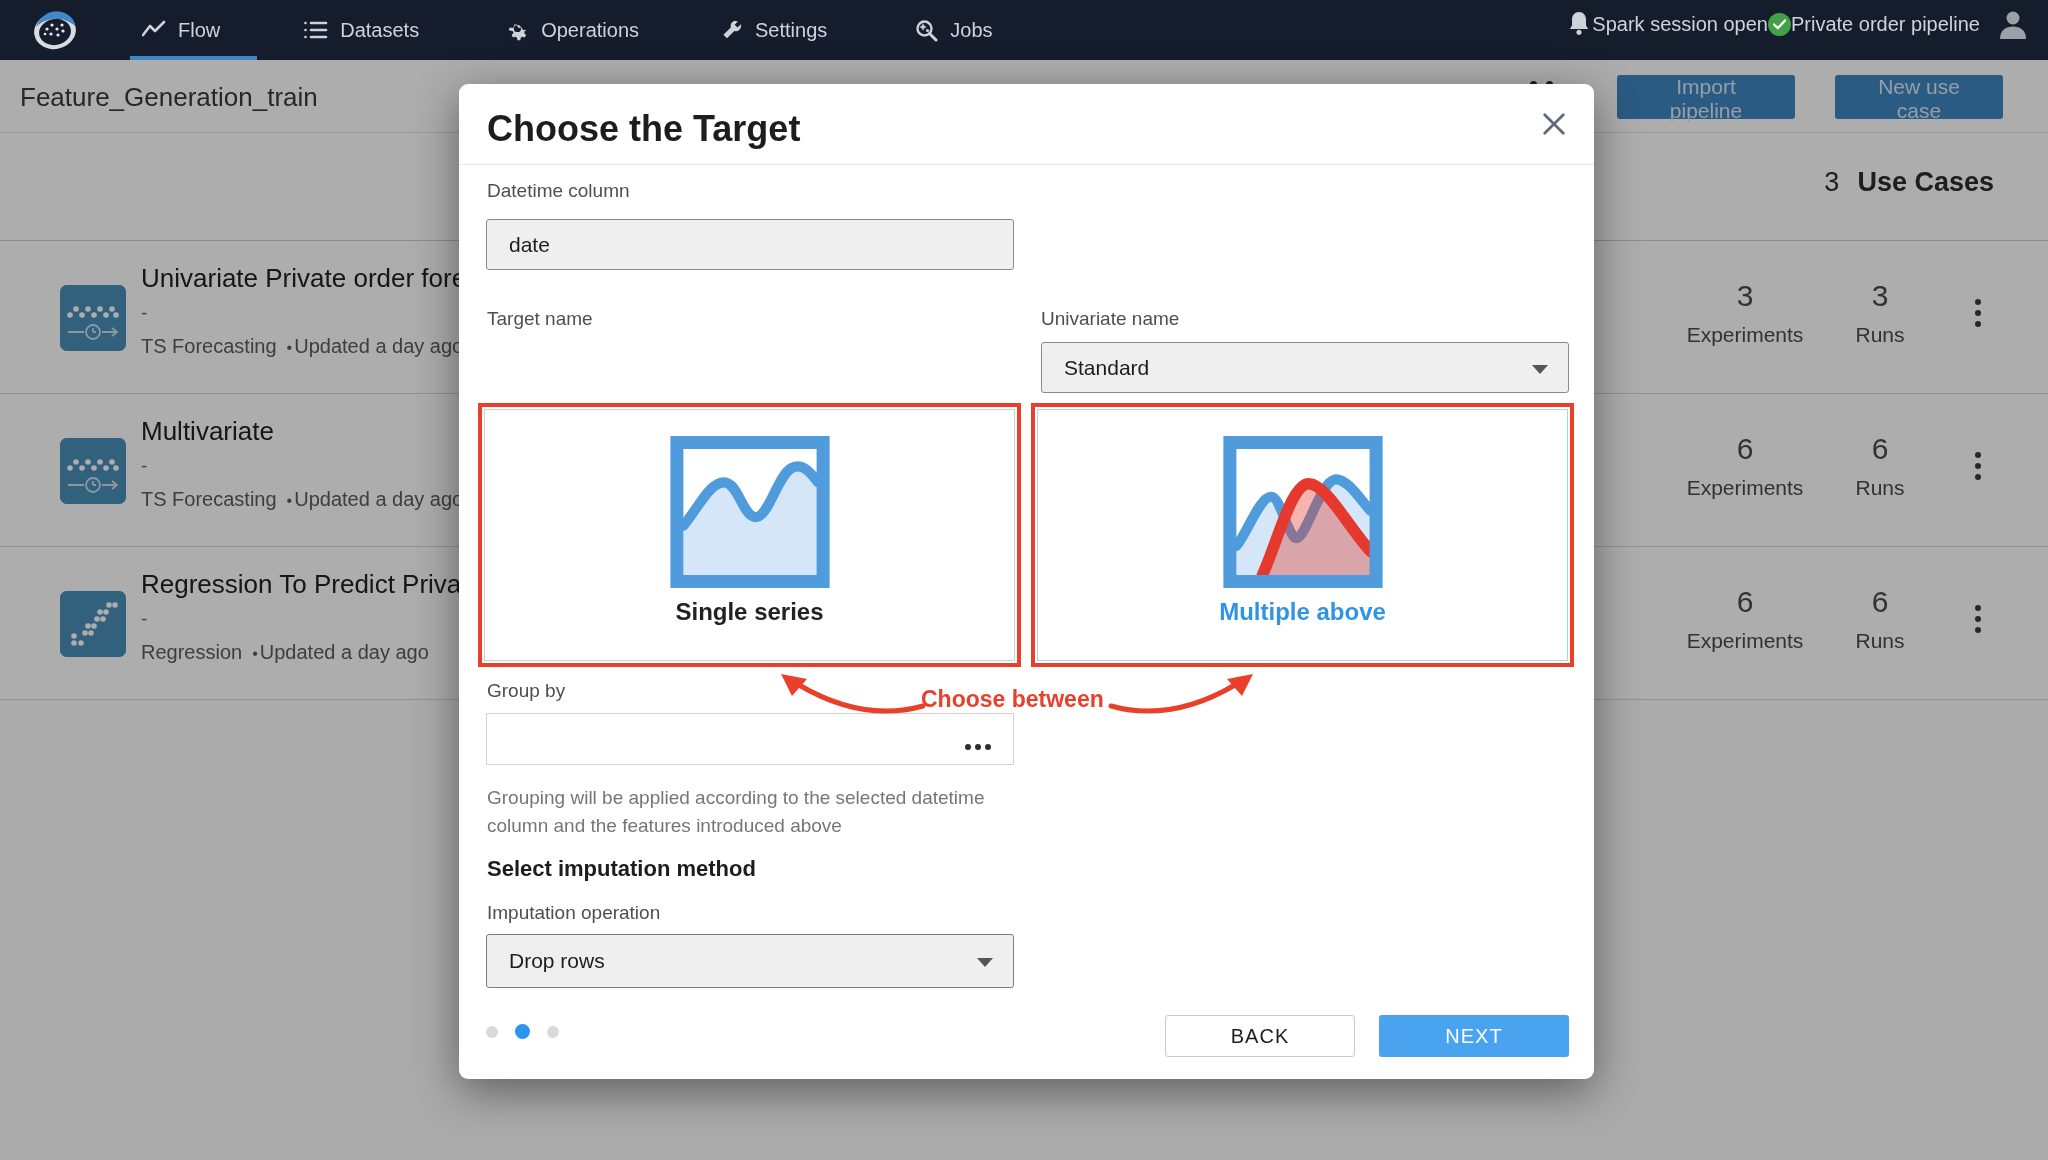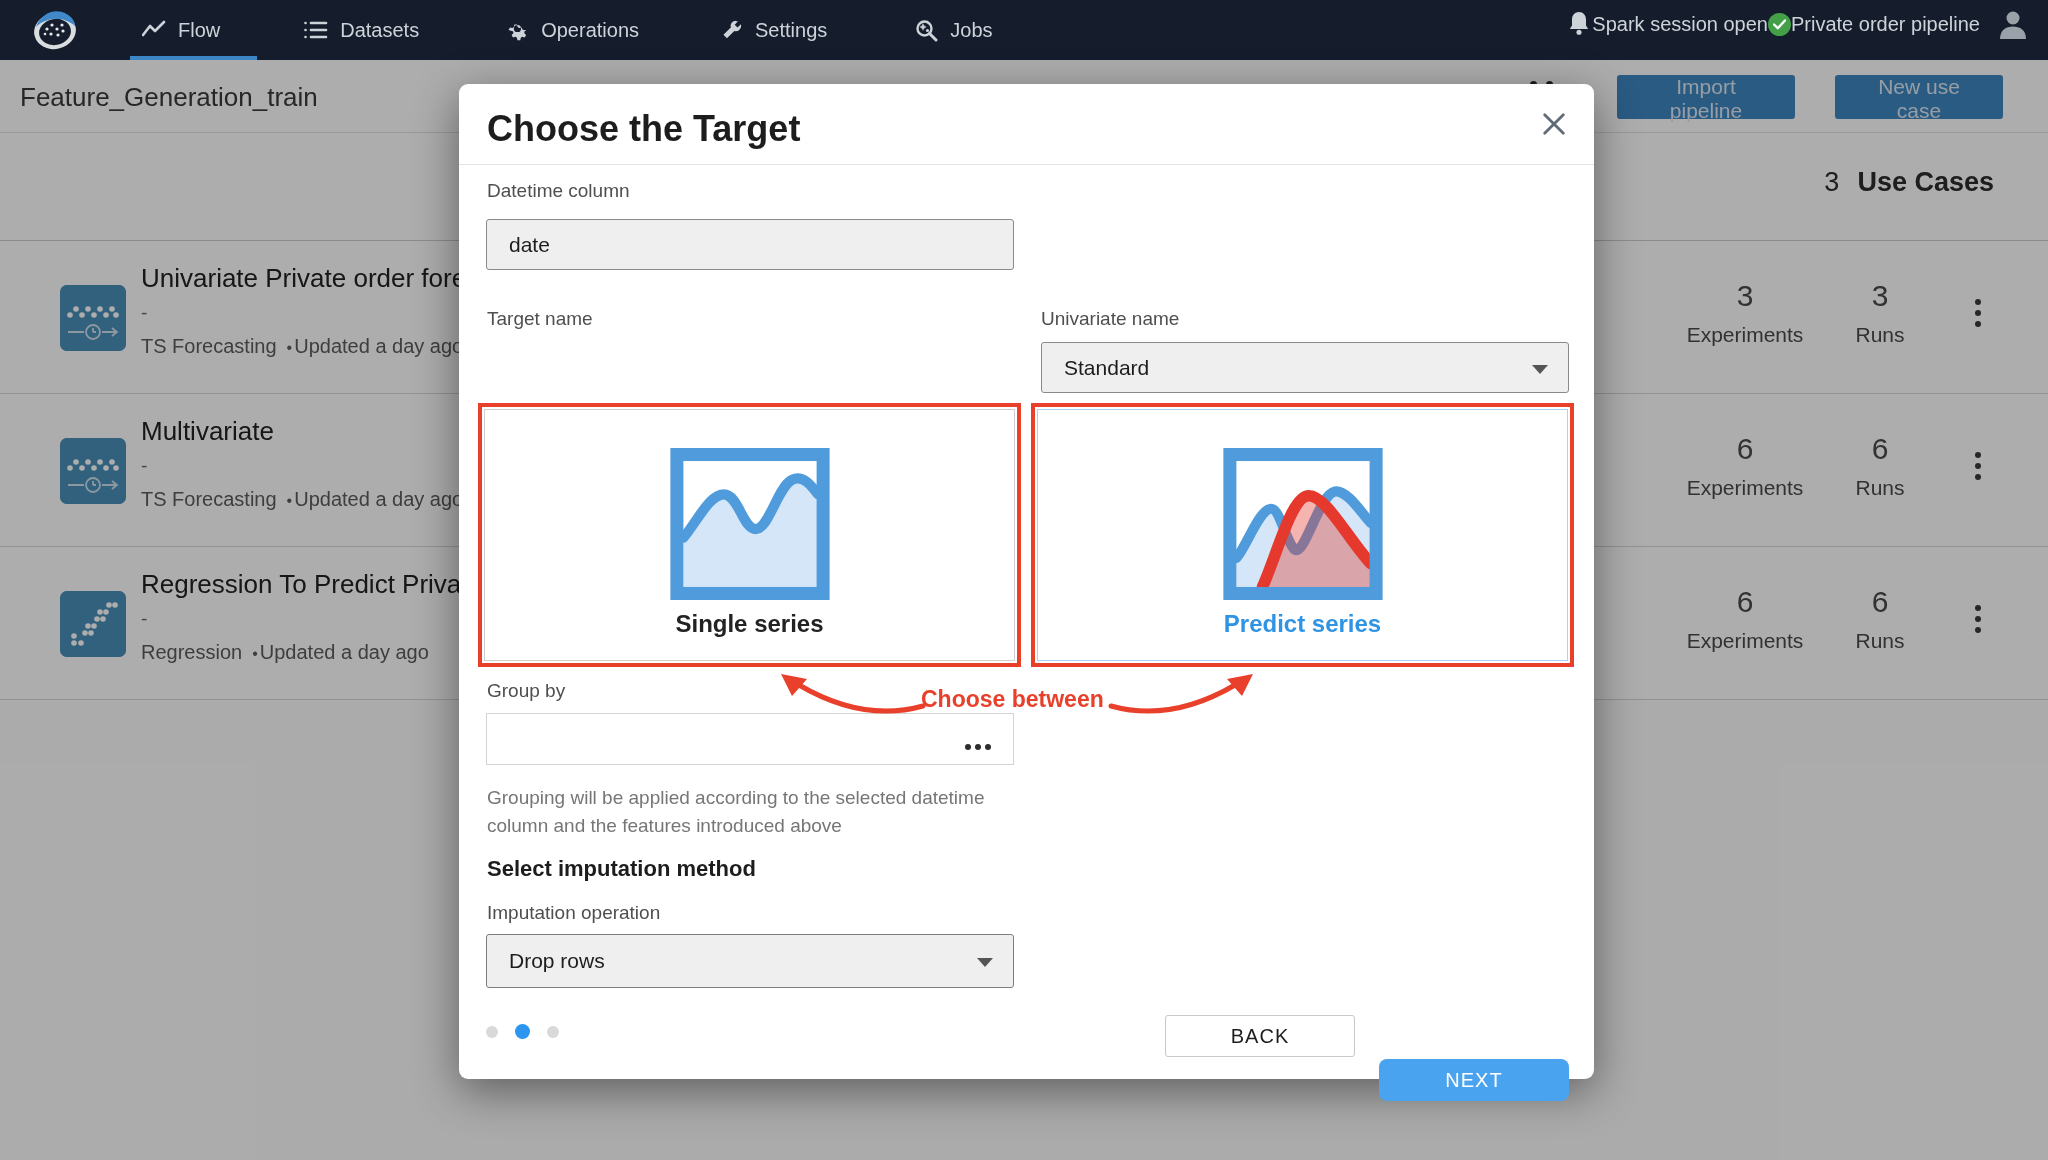--- a/index.html
+++ b/index.html
@@ -69,21 +69,21 @@
   #lbl-datetime{left:28px;top:96px;}
   #inp-datetime{left:27px;top:135px;width:528px;}
   #lbl-target{left:28px;top:224px;}
   #inp-target{left:27px;top:258px;width:528px;}
   #lbl-transformer{left:582px;top:224px;}
   #sel-transformer{left:582px;top:258px;width:528px;}
 
   .red-frame{position:absolute;top:319px;width:535px;height:256px;border:4px solid #e8402a;}
   #frame-single{left:19px;}
   #frame-multi{left:572px;}
-  .series-card{position:absolute;left:2px;top:2px;right:2px;bottom:2px;background:#fff;display:flex;flex-direction:column;align-items:center;padding-top:38px;cursor:pointer;}
+  .series-card{position:absolute;left:2px;top:2px;right:2px;bottom:2px;background:#fff;display:flex;flex-direction:column;align-items:center;padding-top:26px;cursor:pointer;}
   #card-single{border:1px solid #cfcfcf;}
   #card-multi{border:1px solid #a8d4f0;}
   .series-label{margin-top:10px;font-size:24px;font-weight:700;color:#222;}
   #card-multi .series-label{color:#2f94e4;font-weight:700;}
 
   .annot-arrow{position:absolute;z-index:5;}
   #arrow-left{left:318px;top:588px;}
   #arrow-right{left:648px;top:588px;}
   #annot-text{position:absolute;left:462px;top:602px;width:200px;font-size:23px;font-weight:700;color:#e8402a;white-space:nowrap;}
 
@@ -94,21 +94,21 @@
   #group-help{position:absolute;left:28px;top:700px;width:505px;font-size:19px;color:#767676;line-height:28px;}
 
   #imp-heading{position:absolute;left:28px;top:772px;font-size:22px;font-weight:700;color:#1d1d1d;}
   #lbl-imputation{left:28px;top:818px;}
   #sel-imputation{left:27px;top:850px;width:528px;height:54px;border-color:#7d7d7d;}
 
   #pager{position:absolute;left:27px;top:940px;display:flex;align-items:center;gap:17px;}
   .pdot{width:12px;height:12px;border-radius:50%;background:#d9d9d9;}
   .pdot.active{width:15px;height:15px;background:#2b95f0;}
   #btn-back{position:absolute;left:706px;top:931px;width:190px;height:42px;background:#fff;border:1px solid #c9c9c9;border-radius:3px;font-size:20px;color:#1d1d1d;letter-spacing:1px;font-family:"Liberation Sans",sans-serif;cursor:pointer;}
-  #btn-next{position:absolute;left:920px;top:931px;width:190px;height:42px;background:#4aa3ee;border:none;border-radius:8px;font-size:20px;color:#fff;letter-spacing:1px;font-family:"Liberation Sans",sans-serif;cursor:pointer;margin-top:44px;}
+  #btn-next{position:absolute;left:920px;top:931px;width:190px;height:42px;background:#4aa3ee;border:none;border-radius:3px;font-size:20px;color:#fff;letter-spacing:1px;font-family:"Liberation Sans",sans-serif;cursor:pointer;}
 </style>
 </head>
 <body>
 
 <div id="stage">
 
   <div id="navbar">
     <svg id="logo" viewBox="0 0 46 46">
       <ellipse cx="23" cy="24" rx="21" ry="18" fill="#d9dde0" transform="rotate(-12 23 24)"></ellipse>
       <path d="M4 20 C8 8 20 2 30 5 C38 7.5 43 13 43 19 C36 13 26 10 16 13 C10 15 6 17.5 4 20 Z" fill="#3f88c9"></path>
@@ -379,21 +379,21 @@
 
     <div class="red-frame" id="frame-multi">
       <div class="series-card" id="card-multi">
         <svg width="160" height="152" viewBox="0 0 110 105">
           <path d="M9 92 L9 76 C 16 68, 25 42, 33 42 C 39 42, 43 64, 49 70 C 56 76, 66 32, 77 30 C 86 29, 96 46, 102 52 L 102 96 L 9 96 Z" fill="#d4e6f8"></path>
           <path d="M9 76 C 16 68, 25 42, 33 42 C 39 42, 43 64, 49 70 C 56 76, 66 32, 77 30 C 86 29, 96 46, 102 52" fill="none" stroke="#4f9bdc" stroke-width="7" stroke-linecap="round"></path>
           <path d="M27 96 C 37 74, 47 33, 59 33 C 71 33, 87 64, 102 80 L 102 96 Z" fill="rgba(229,57,45,0.38)"></path>
           <path d="M27 96 C 37 74, 47 33, 59 33 C 71 33, 87 64, 102 80" fill="none" stroke="#e5392d" stroke-width="8" stroke-linecap="round"></path>
           <rect x="4.5" y="4.5" width="101" height="96" fill="none" stroke="#4f9bdc" stroke-width="9"></rect>
         </svg>
-        <div class="series-label">Predict series</div>
+        <div class="series-label">Multiple above</div>
       </div>
     </div>
 
     <svg class="annot-arrow" id="arrow-left" width="150" height="45" viewBox="0 0 150 45">
       <path d="M146 34 C 110 44, 68 40, 22 13" fill="none" stroke="#e8402a" stroke-width="5" stroke-linecap="round"></path>
       <polygon points="4,2 30,7 15,24" fill="#e8402a"></polygon>
     </svg>
     <div id="annot-text">Choose between</div>
     <svg class="annot-arrow" id="arrow-right" width="150" height="45" viewBox="0 0 150 45">
       <path d="M4 34 C 40 44, 82 40, 128 13" fill="none" stroke="#e8402a" stroke-width="5" stroke-linecap="round"></path>

